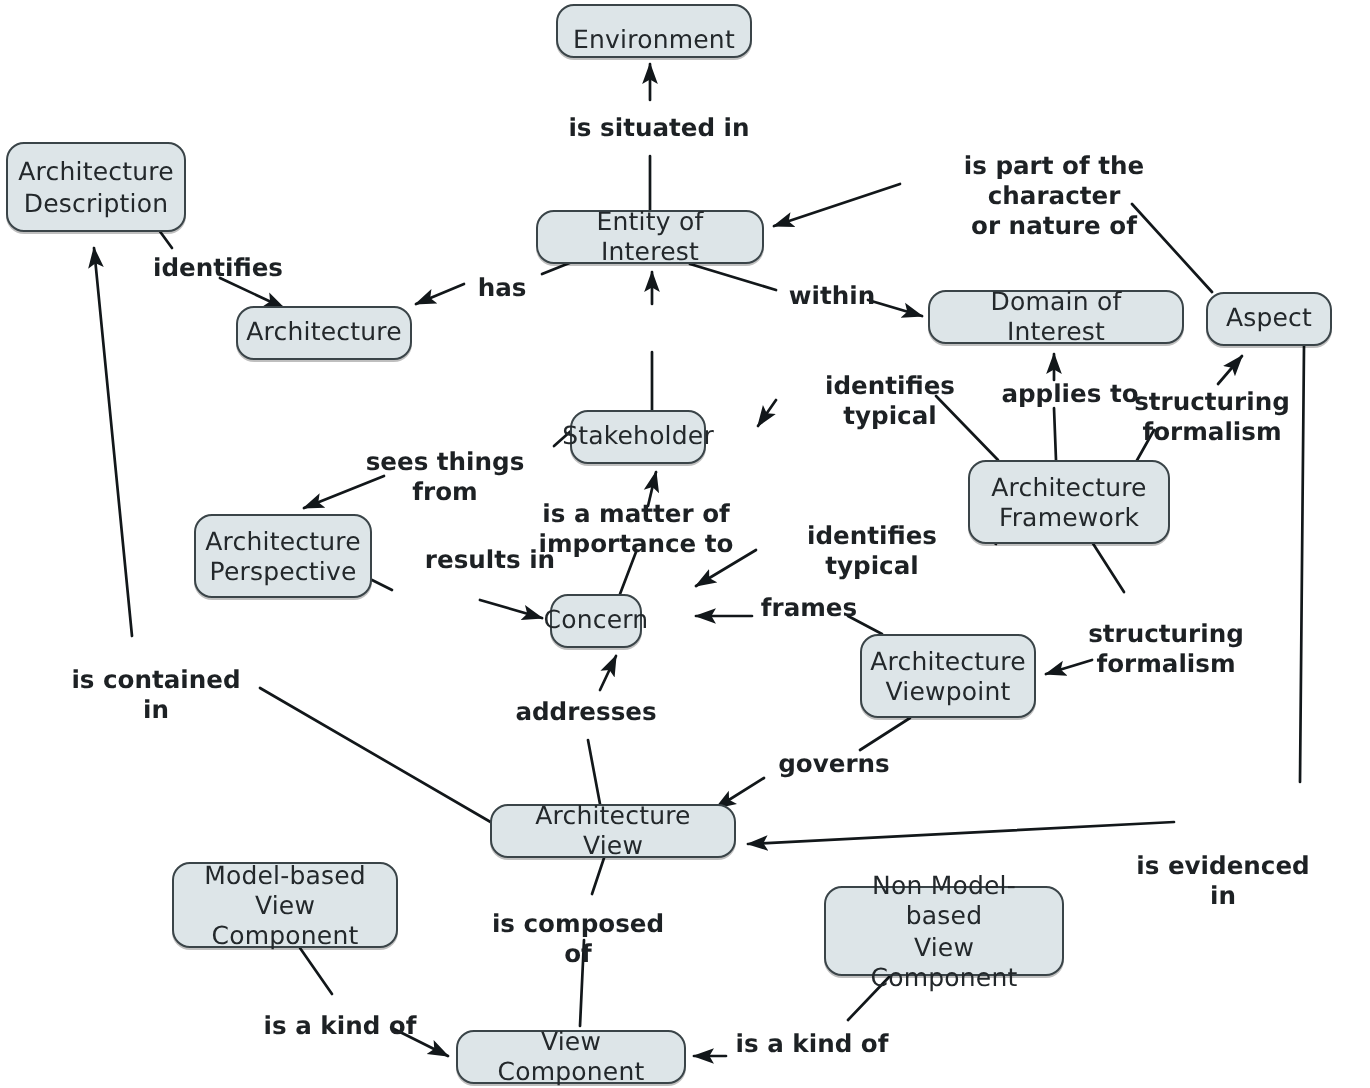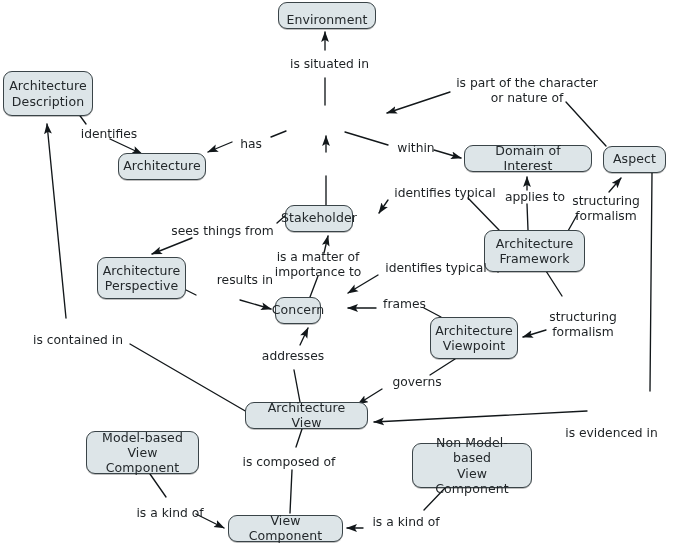--- a/index.html
+++ b/index.html
@@ -27,20 +27,21 @@
   .node.two .lbl{line-height:1.22;}
   .elabel{
     position:absolute;
     color:#1d2124;
     font-size:12.3px;
     line-height:1.2;
     text-align:center;
     white-space:pre-line;
     z-index:4;
     background:transparent;
+    font-weight:bold;
   }
 </style>
 </head>
 <body>
 
 <div id="canvas">
 
   <svg id="edges" viewBox="0 0 685 544" xmlns="http://www.w3.org/2000/svg">
     <defs>
       <marker id="arw" markerWidth="9" markerHeight="9" refX="7.4" refY="3.1" orient="auto" markerUnits="strokeWidth">
@@ -119,20 +120,23 @@
 
   <div class="node" style="left:278px;top:2px;width:98px;height:27px;align-items:flex-end;">
     <span class="lbl">Environment</span>
   </div>
 
   <div class="node two" style="left:3px;top:71px;width:90px;height:45px;">
     <span class="lbl">Architecture
 Description</span>
   </div>
 
+  <div class="node" style="left:268px;top:105px;width:114px;height:27px;">
+    <span class="lbl">Entity of Interest</span>
+  </div>
 
   <div class="node" style="left:118px;top:153px;width:88px;height:27px;">
     <span class="lbl">Architecture</span>
   </div>
 
   <div class="node" style="left:464px;top:145px;width:128px;height:27px;">
     <span class="lbl">Domain of Interest</span>
   </div>
 
   <div class="node" style="left:603px;top:146px;width:63px;height:27px;">

